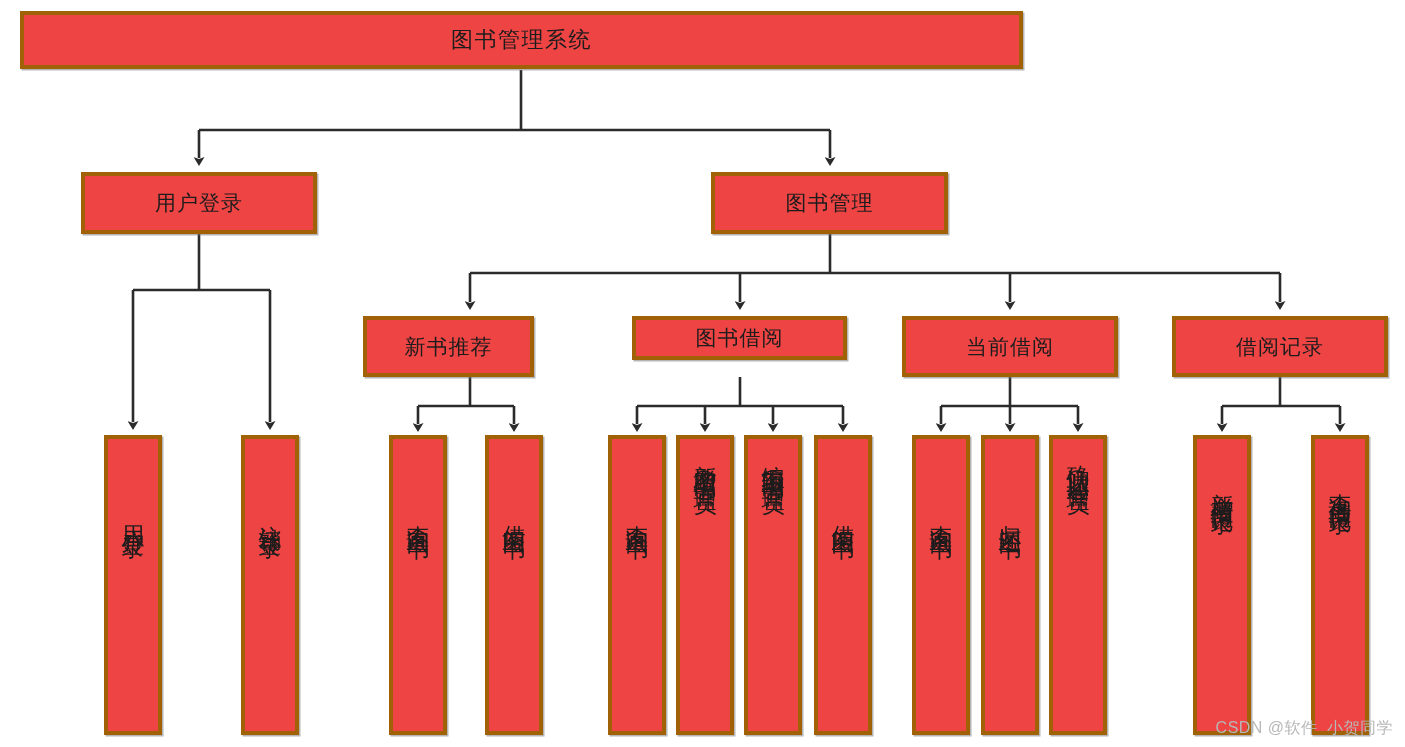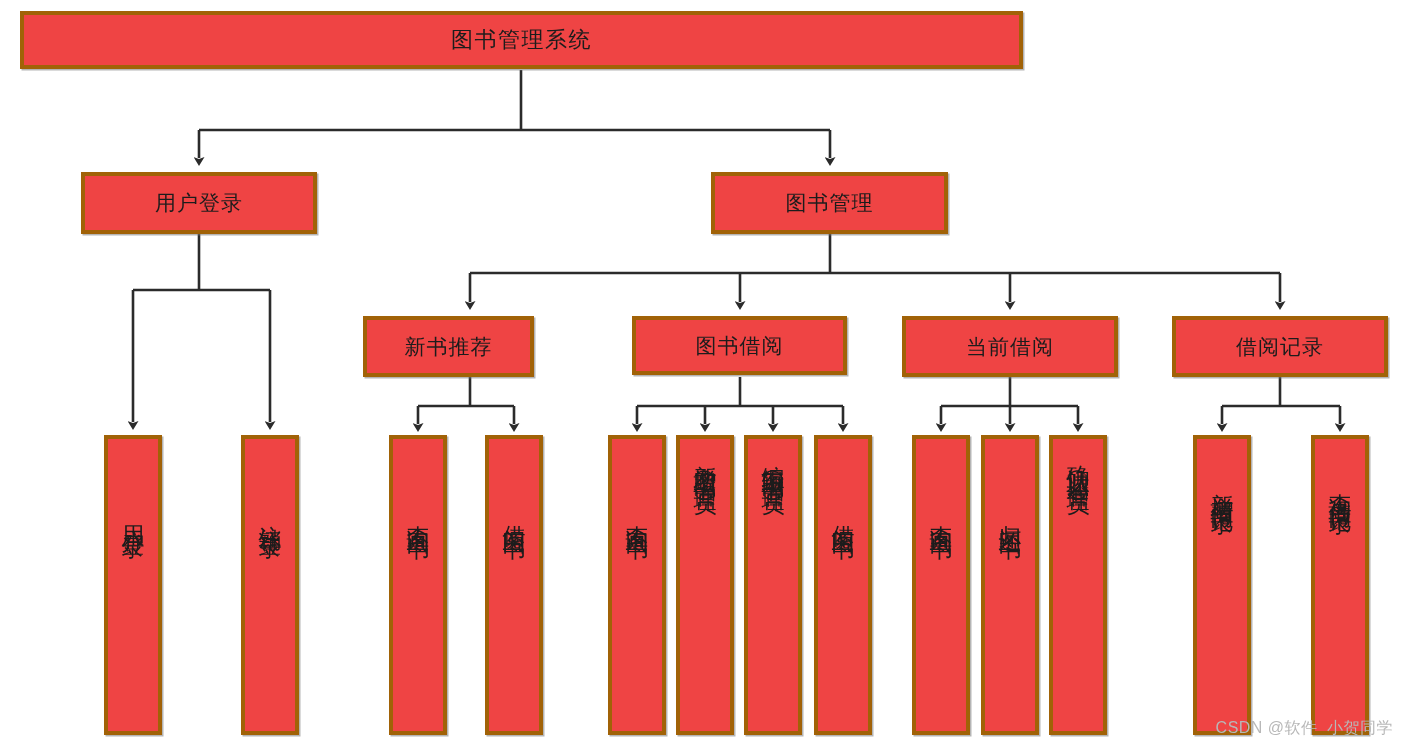--- a/index.html
+++ b/index.html
@@ -131,21 +131,21 @@
       <path d="M1340,406 L1340,424" marker-end="url(#arrow)"></path>
     </g>
   </svg>
 
   <div class="node root horiz" style="left:20px; top:11px; width:1003px; height:58px;">图书管理系统</div>
 
   <div class="node horiz" style="left:81px; top:172px; width:236px; height:62px;">用户登录</div>
   <div class="node horiz" style="left:711px; top:172px; width:237px; height:62px;">图书管理</div>
 
   <div class="node horiz" style="left:363px; top:316px; width:171px; height:61px;">新书推荐</div>
-  <div class="node horiz" style="left:632px; top:316px; width:215px; height:59px;text-align:center;">图书借阅</div>
+  <div class="node horiz" style="left:632px; top:316px; width:215px; height:44px;text-align:center;">图书借阅</div>
   <div class="node horiz" style="left:1172px; top:316px; width:216px; height:61px;">借阅记录</div>
   <div class="node horiz" style="left:902px; top:316px; width:216px; height:61px;">当前借阅</div>
 
   <div class="node leaf short" style="left:104px; top:435px; width:58px; height:300px;">
     <span class="vtext">用户登录</span>
   </div>
   <div class="node leaf short" style="left:241px; top:435px; width:58px; height:300px;">
     <span class="vtext">注销登录</span>
   </div>
 

